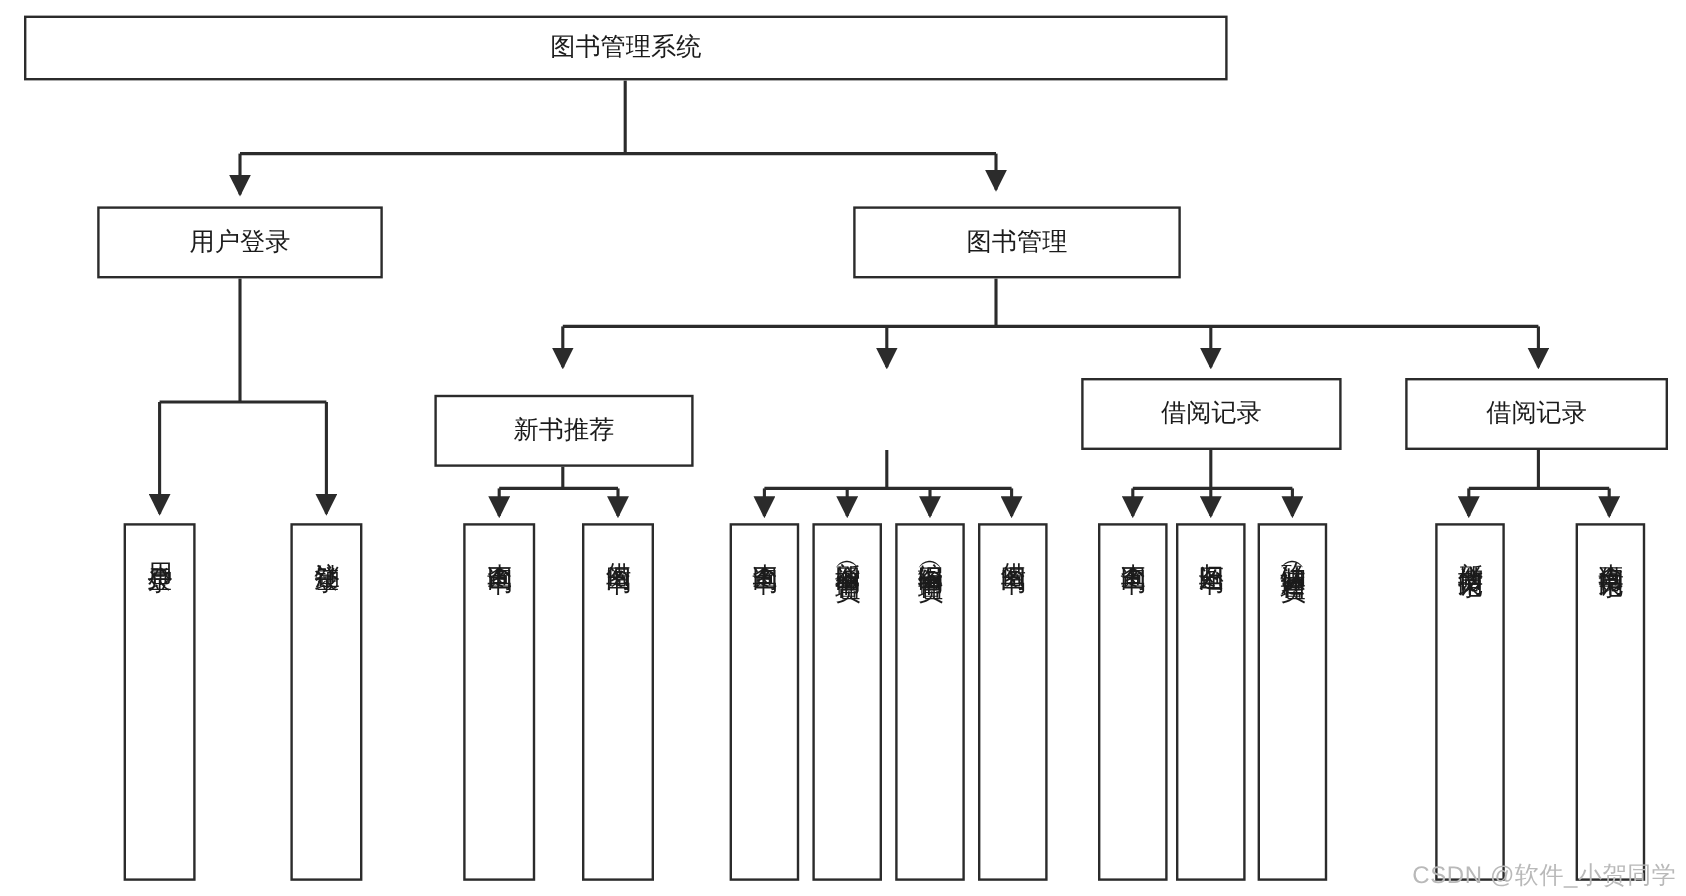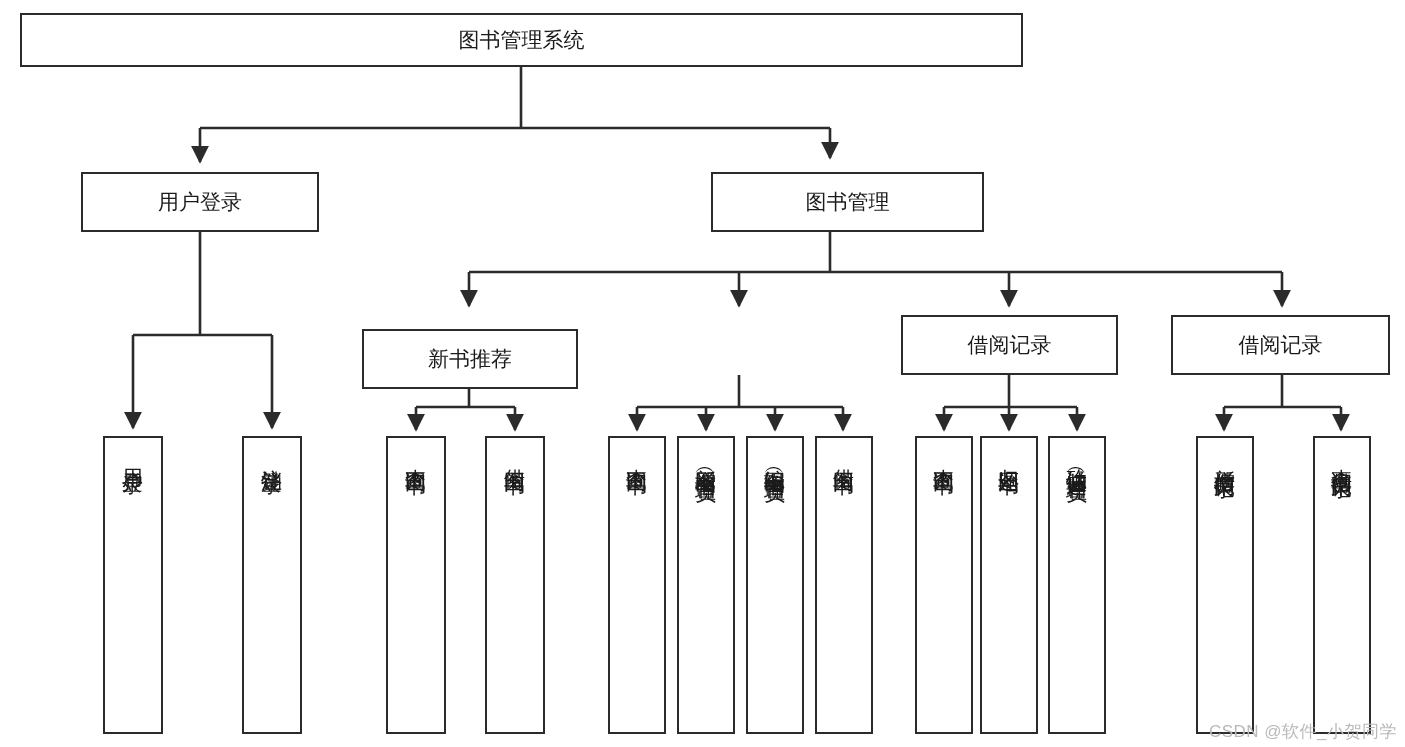--- a/index.html
+++ b/index.html
@@ -50,21 +50,21 @@
     writing-mode: vertical-rl;
     text-orientation: upright;
     font-size: 21px;
     letter-spacing: 2px;
     line-height: 1;
   }
   #watermark {
     position: absolute;
     right: 8px;
     bottom: 4px;
-    font-size: 17px;
+    font-size: 20px;
     color: #b9b9b9;
     letter-spacing: 0.5px;
     white-space: nowrap;
     pointer-events: none;
   }
 </style>
 </head>
 <body>
 
 <div id="canvas">

